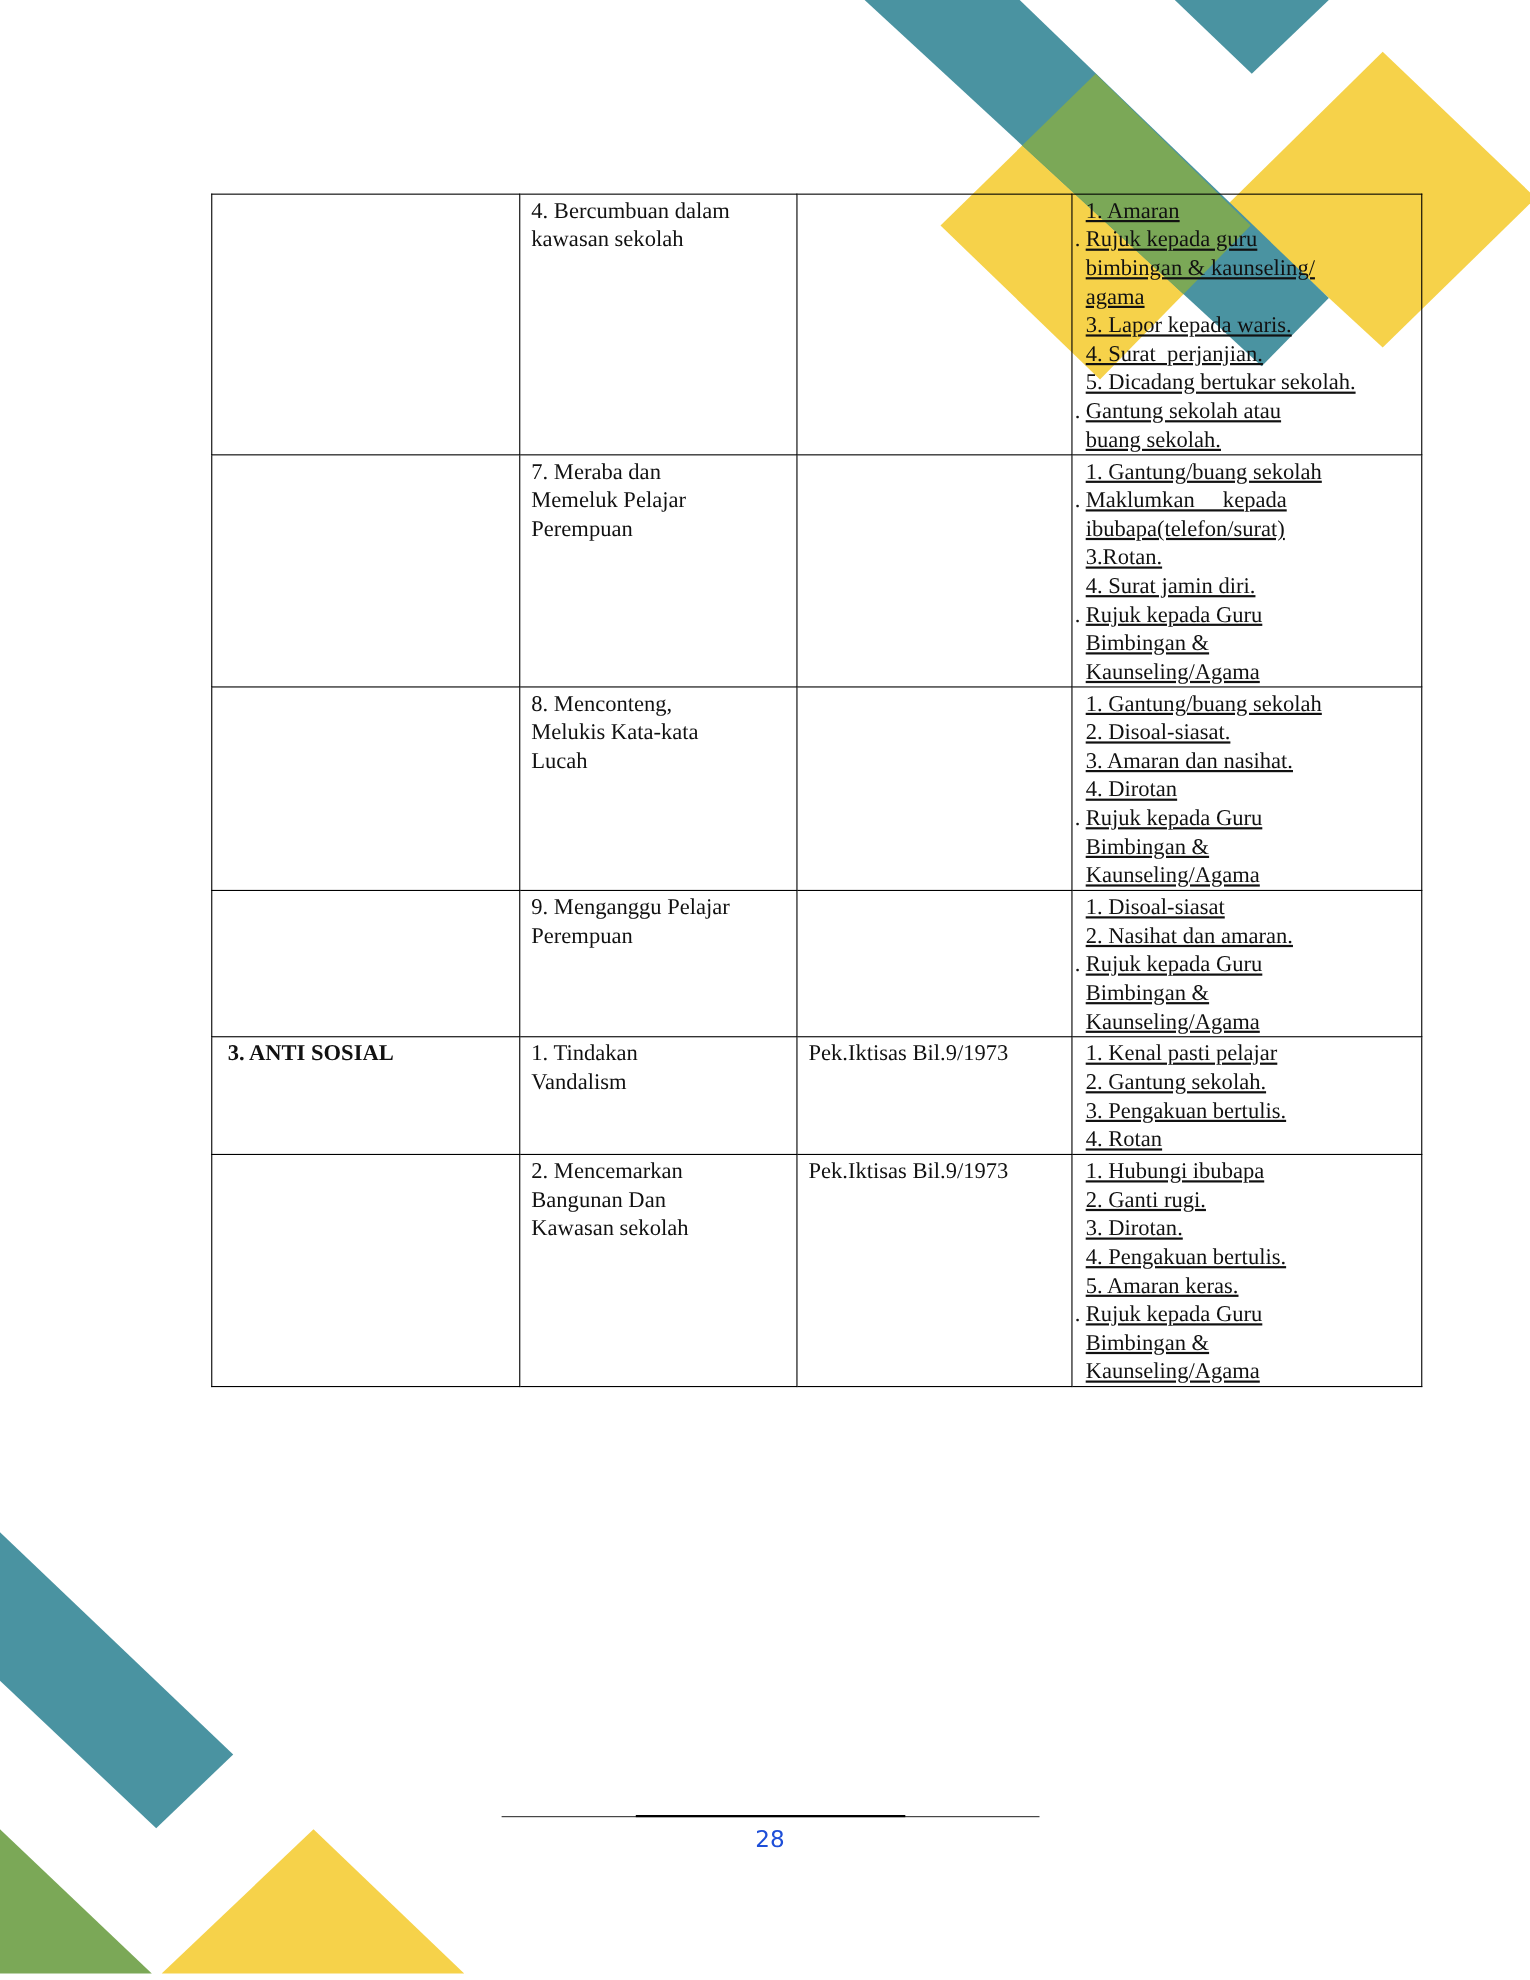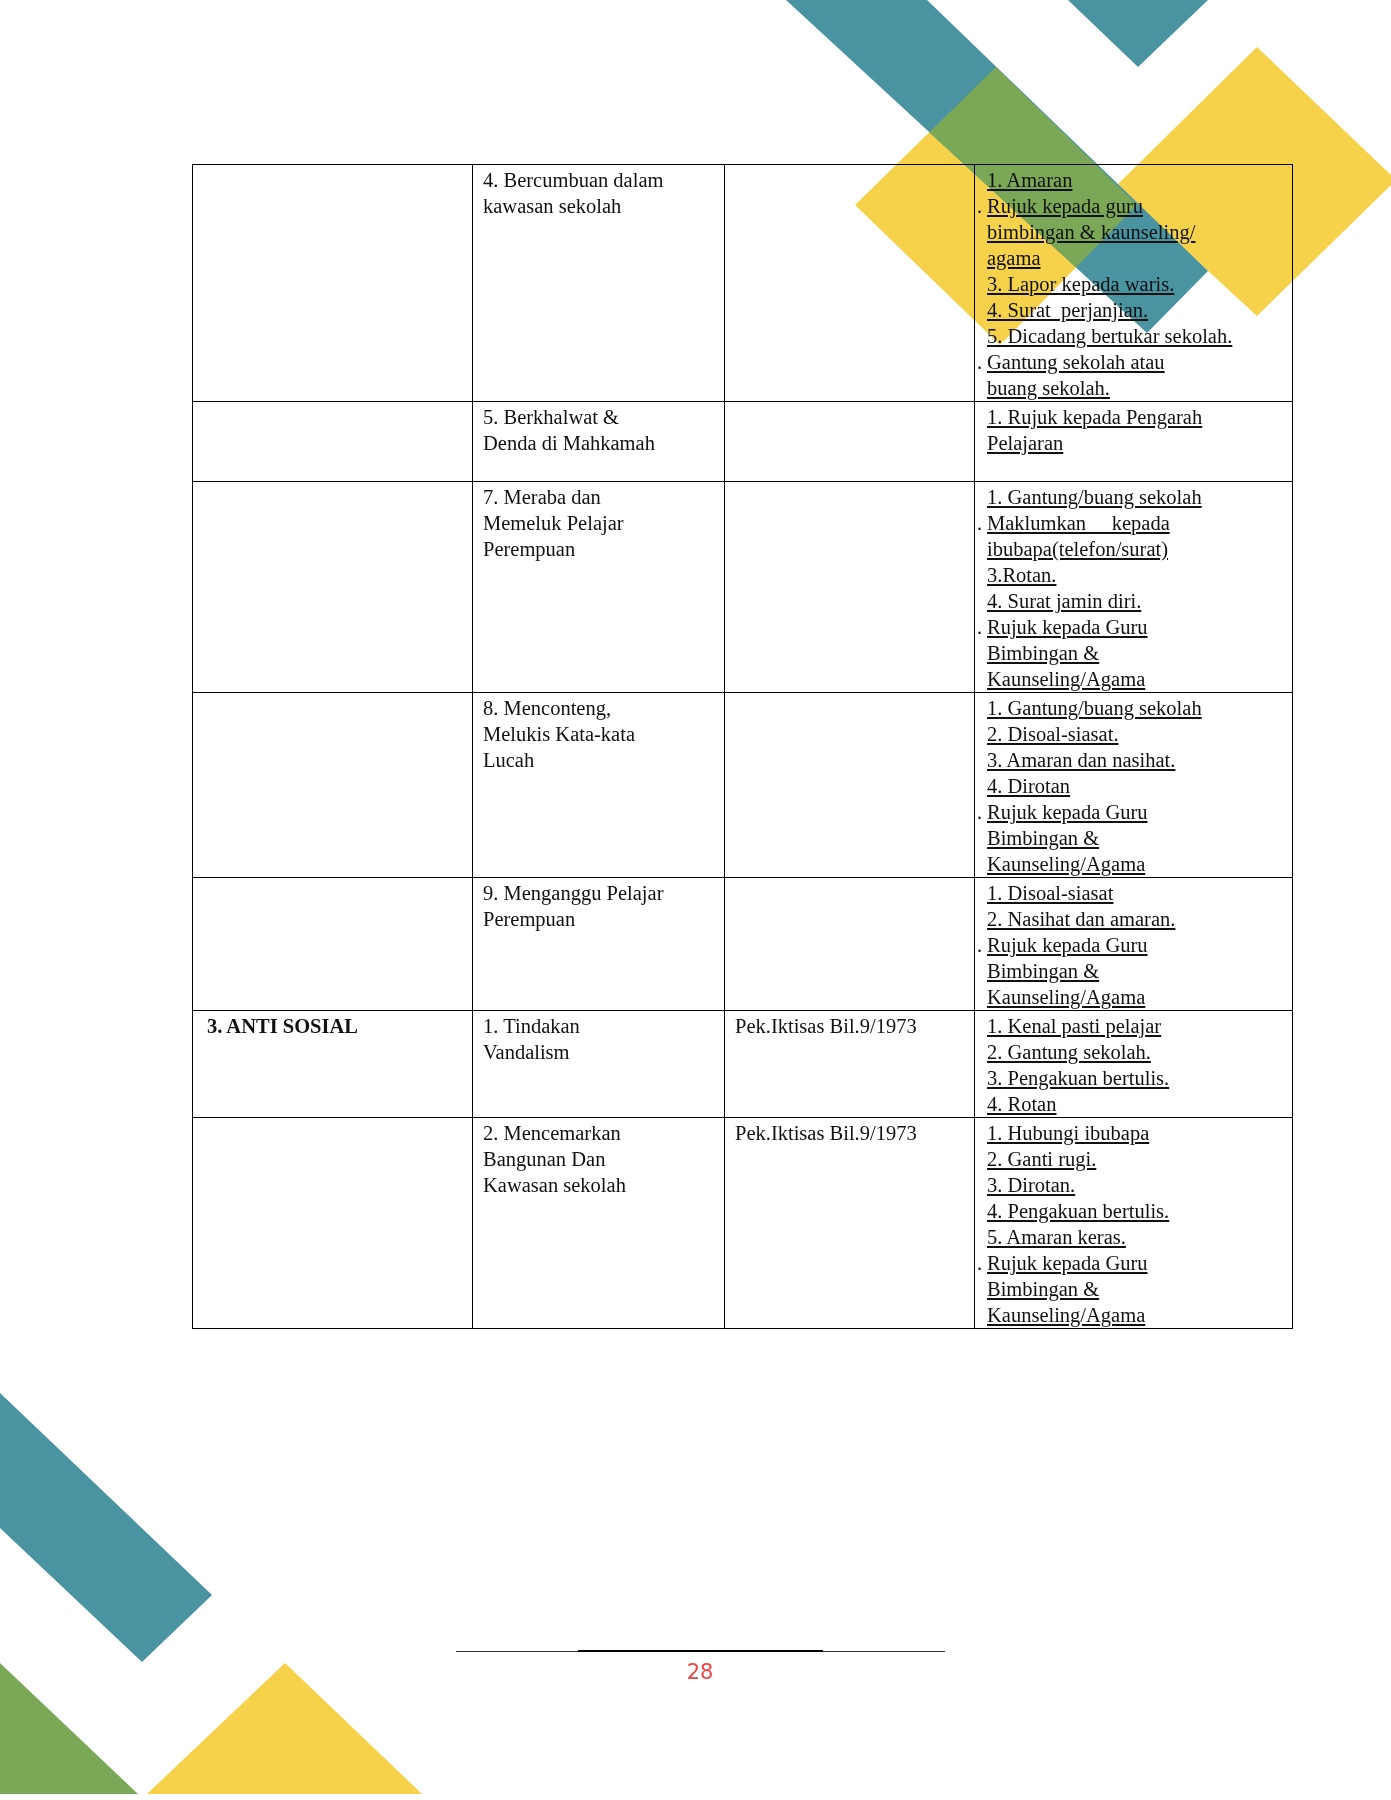--- a/index.html
+++ b/index.html
@@ -4,21 +4,21 @@
 <style>
   html, body { margin: 0; padding: 0; }
   body {
     width: 1391px; height: 1800px; position: relative; overflow: hidden;
     background: #ffffff;
     font-family: "Liberation Serif", "DejaVu Serif", serif;
     color: #111;
   }
   .deco { position: absolute; left: 0; top: 0; width: 1391px; height: 1800px; }
   table.discipline {
-    position: absolute; left: 192px; top: 164px;
+    position: absolute; left: 192px; top: 176px;
     border-collapse: collapse; table-layout: fixed;
     width: 1017px;
     z-index: 2;
   }
   table.discipline td {
     border: 1.5px solid #000;
     vertical-align: top;
     padding: 2px 10px 0 10px;
     font-size: 20.5px;
     line-height: 26px;
@@ -28,21 +28,21 @@
   td.c2 { width: 231px; }
   td.c3 { width: 229px; }
   td.c4 { width: 301px; padding-left: 12px !important; padding-right: 4px !important; text-decoration: underline; }
   .cat { font-weight: bold; }
   .line { display: block; white-space: pre; }
   .line.dot::before { content: "."; position: relative; margin-left: -10px; display: inline-block; width: 10px; }
   .footer-line { position: absolute; left: 456px; top: 1651px; width: 489px; height: 1px; background: #333; z-index: 2; }
   .footer-line-bold { position: absolute; left: 578px; top: 1650px; width: 245px; height: 2px; background: #000; z-index: 2; }
   .page-num {
     position: absolute; left: 650px; width: 100px; top: 1660px; text-align: center;
-    font-family: "DejaVu Sans", "Liberation Sans", sans-serif; font-size: 21px; color: #ef4444; z-index: 2;
+    font-family: "DejaVu Sans", "Liberation Sans", sans-serif; font-size: 21px; color: #1d4ed8; z-index: 2;
   }
 </style>
 </head>
 <body>
 
 <svg class="deco" viewBox="0 0 1391 1800" xmlns="http://www.w3.org/2000/svg">
   <defs>
     <clipPath id="diamond1clip">
       <polygon points="996,67 1137,205 1000,345 855,205"></polygon>
     </clipPath>
@@ -71,32 +71,20 @@
         <td class="c4">
           <span class="line">1. Amaran</span>
           <span class="line dot">Rujuk kepada guru</span>
           <span class="line">bimbingan &amp; kaunseling/</span>
           <span class="line">agama</span>
           <span class="line">3. Lapor kepada waris.</span>
           <span class="line">4. Surat  perjanjian.</span>
           <span class="line">5. Dicadang bertukar sekolah.</span>
           <span class="line dot">Gantung sekolah atau</span>
           <span class="line">buang sekolah.</span>
-        </td>
-      </tr>
-      <tr style="height: 80px;">
-        <td class="c1 cat"></td>
-        <td class="c2">
-          <span class="line">5. Berkhalwat &amp;</span>
-          <span class="line">Denda di Mahkamah</span>
-        </td>
-        <td class="c3"></td>
-        <td class="c4">
-          <span class="line">1. Rujuk kepada Pengarah</span>
-          <span class="line">Pelajaran</span>
         </td>
       </tr>
       <tr style="height: 209px; margin-left: 24px;">
         <td class="c1 cat"></td>
         <td class="c2">
           <span class="line">7. Meraba dan</span>
           <span class="line">Memeluk Pelajar</span>
           <span class="line">Perempuan</span>
         </td>
         <td class="c3"></td>

